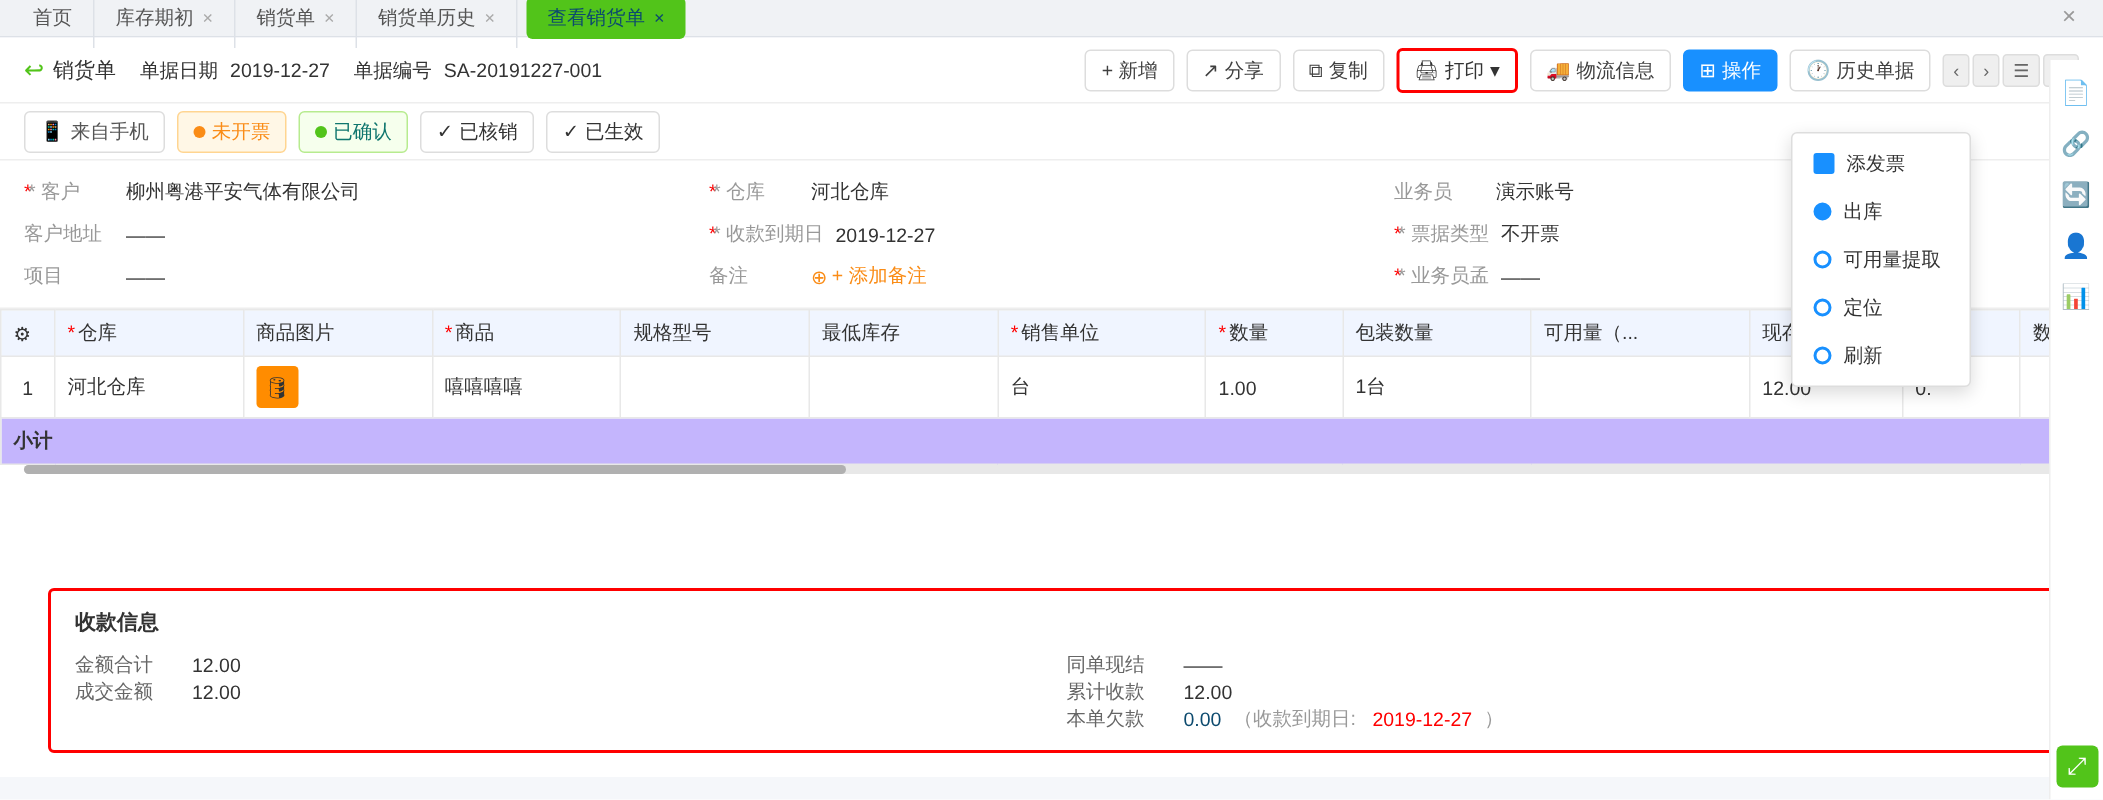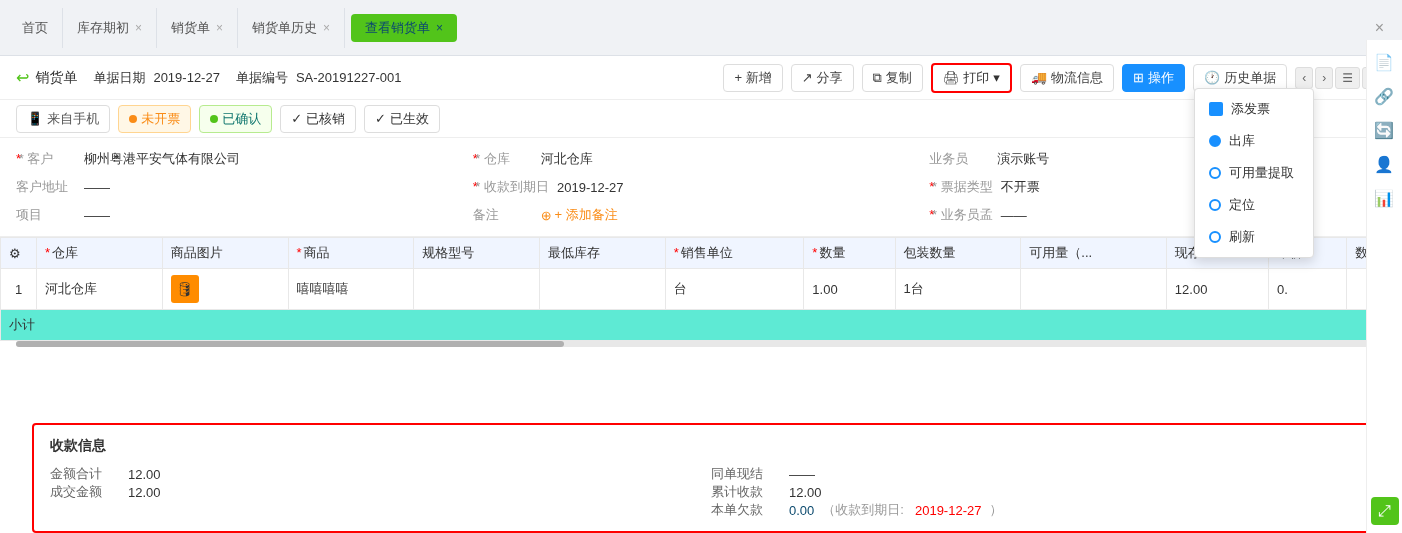--- a/index.html
+++ b/index.html
@@ -1,20 +1,20 @@
 <!DOCTYPE html>
 <html><head>
   <meta charset="utf-8">
   <style>
     * { box-sizing: border-box; margin: 0; padding: 0; }
     body { font-family: "Microsoft YaHei", "PingFang SC", Arial, sans-serif; font-size: 13px; background: #f5f7fa; color: #333; overflow: hidden; }
 
     
     .tab-bar {
-      display: flex; align-items: center; background: #f0f2f5; border-bottom: 1px solid #dde1e7; height: 56px; padding: 0 8px;
+      display: flex; align-items: center; background: #f0f2f5; border-bottom: 1px solid #dde1e7; height: 25px; padding: 0 8px;
     }
     .tab-item {
       display: flex; align-items: center; padding: 0 14px; height: 40px; cursor: pointer; font-size: 13px; color: #555; border-right: 1px solid #dde1e7; gap: 6px;
     }
     .tab-item .close-icon { font-size: 12px; color: #aaa; cursor: pointer; }
     .tab-active-green { background: #52c41a; color: #0c4a6e; border-radius: 4px; padding: 0 14px; height: 28px; display: flex; align-items: center; margin: 0 6px; cursor: pointer; font-size: 13px; }
     .tab-close-right { margin-left: auto; font-size: 16px; color: #999; cursor: pointer; padding: 0 10px; }
 
     
     .main-content { background: #fff; height: calc(533px - 40px); display: flex; flex-direction: column; }
@@ -52,21 +52,21 @@
     .field-required { color: #f00; }
     .field-value { color: #333; font-size: 13px; }
     .field-add { color: #fa8c16; cursor: pointer; display: flex; align-items: center; gap: 3px; font-size: 13px; }
 
     
     .table-wrap { flex: 1; overflow: auto; }
     .data-table { width: 100%; border-collapse: collapse; font-size: 13px; }
     .data-table th { background: #f0f5ff; border: 1px solid #e8e8e8; padding: 6px 8px; text-align: left; font-weight: 500; white-space: nowrap; }
     .data-table td { border: 1px solid #e8e8e8; padding: 6px 8px; white-space: nowrap; }
     .col-gear { width: 36px; text-align: center; }
-    .subtotal-row td { background: #5eead4; font-weight: 400; }
+    .subtotal-row td { background: #c4b5fd; font-weight: 700; }
     .th-required { color: #f00; margin-right: 2px; }
 
     
     .bottom-info {
       padding: 12px 16px; border-top: 2px solid #f00; margin: 8px 16px; border: 2px solid #f00; border-radius: 4px;
     }
     .bottom-info-title { font-size: 14px; font-weight: bold; margin-bottom: 10px; }
     .bottom-info-rows { display: grid; grid-template-columns: 1fr 1fr; gap: 6px 20px; }
     .info-row { display: flex; align-items: center; gap: 8px; font-size: 13px; }
     .info-label { color: #666; min-width: 70px; }

